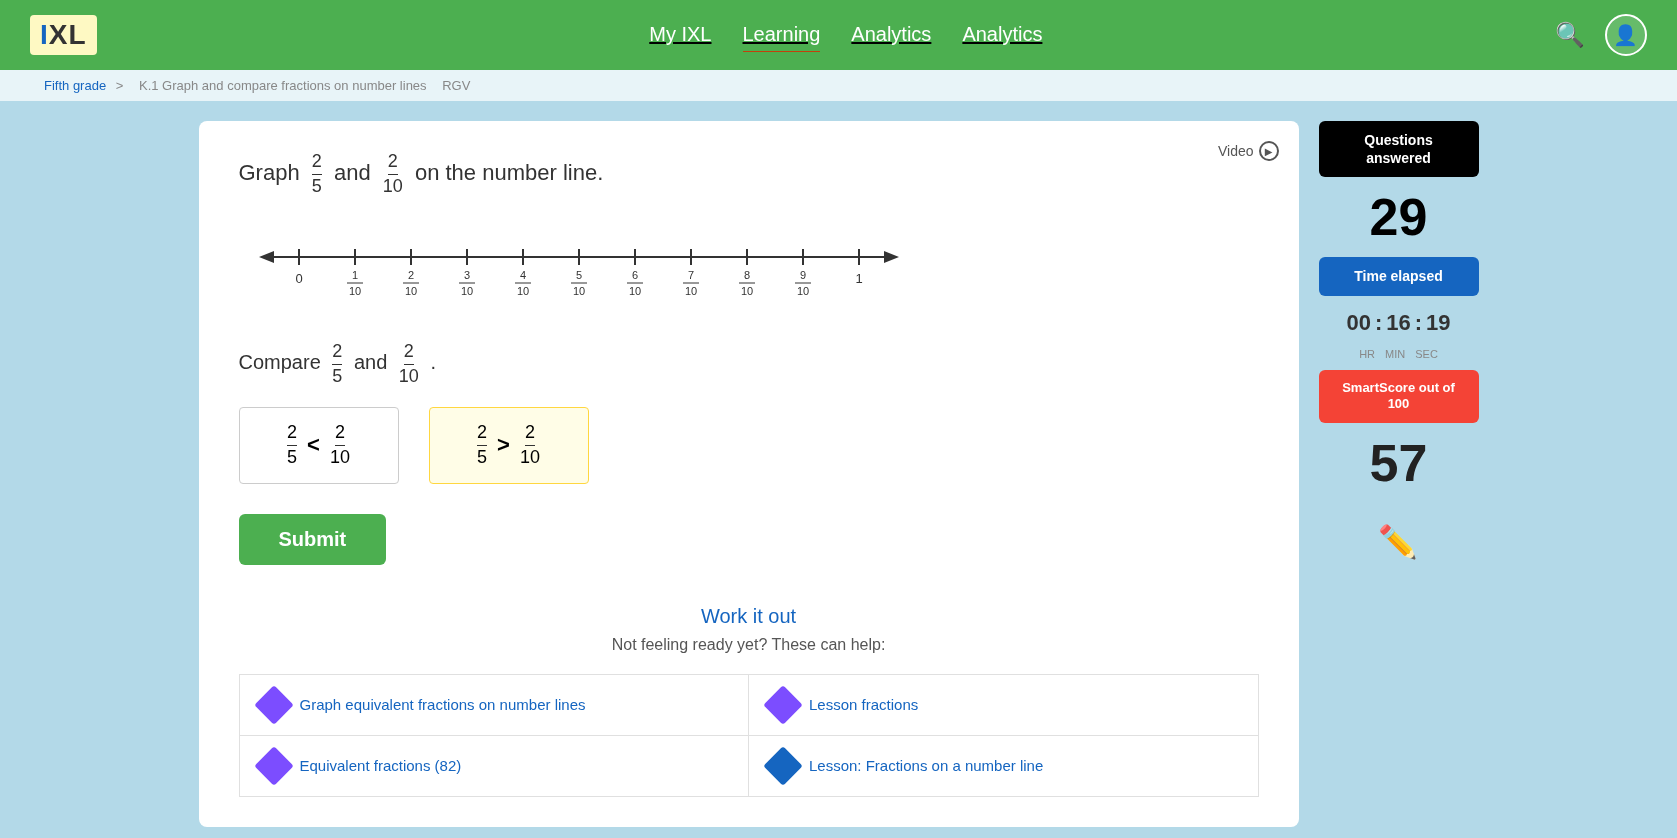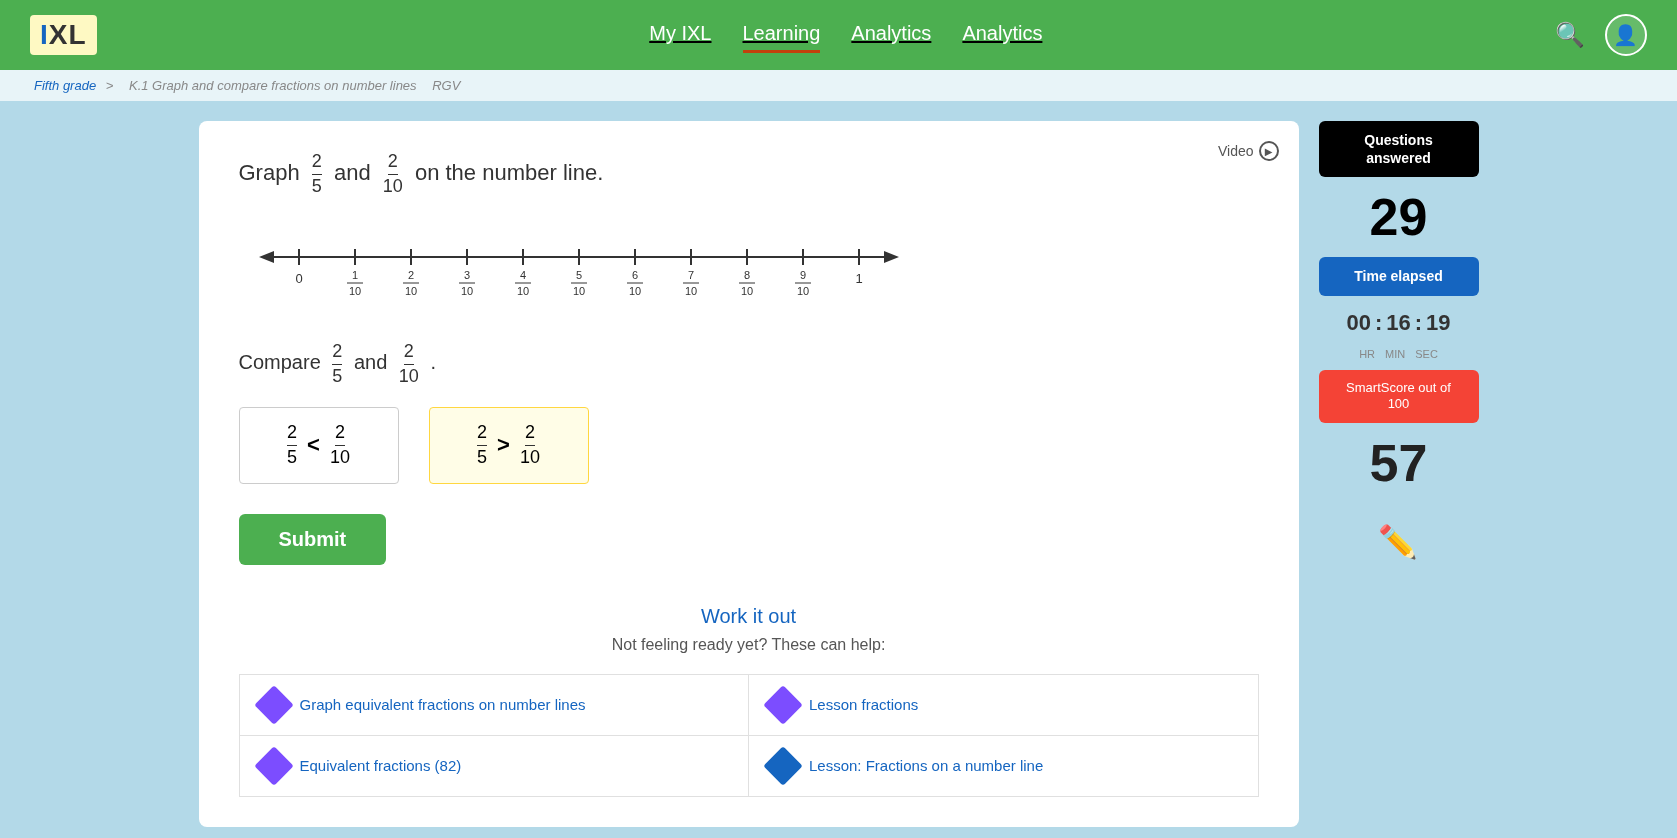--- a/index.html
+++ b/index.html
@@ -34,21 +34,21 @@
       justify-content: center;
       text-decoration: underline;
     }
     .nav-link {
       color: white;
       font-size: 20px;
       cursor: pointer;
       text-decoration: none;
       padding: 5px 0;
     }
-    .nav-link.active { border-bottom: 3px solid #c2410c; }
+    .nav-link.active { border-bottom: 1px solid #c2410c; }
     .header-right {
       display: flex;
       align-items: center;
       gap: 20px;
     }
     .search-icon-btn {
       color: white;
       font-size: 24px;
       cursor: pointer;
       background: none;
@@ -60,24 +60,23 @@
       background: #66bb6a;
       border: 2px solid white;
       cursor: pointer;
       display: flex; align-items: center; justify-content: center;
       font-size: 20px; color: white;
     }
 
     
     .breadcrumb {
       background: #e8f4f8;
-      padding: 8px 34px;
+      padding: 8px 44px;
       font-size: 13px;
       color: #555;
-      font-style: italic;
     }
     .breadcrumb a { color: #1565c0; text-decoration: none; cursor: pointer; }
     .breadcrumb span { margin: 0 6px; color: #888; }
 
     
     .main-area {
       display: flex;
       justify-content: center;
       padding: 20px 30px;
       gap: 20px;
@@ -289,21 +288,21 @@
       color: #888;
       margin-top: 2px;
     }
     .smart-score-btn {
       background: #f44336;
       color: white;
       border: none;
       border-radius: 6px;
       padding: 10px 16px;
       font-size: 13px;
-      font-weight: normal;
+      font-weight: bold;
       cursor: pointer;
       text-align: center;
       width: 100%;
       line-height: 1.3;
     }
     .smart-score-number {
       font-size: 52px;
       font-weight: 900;
       color: #222;
     }

